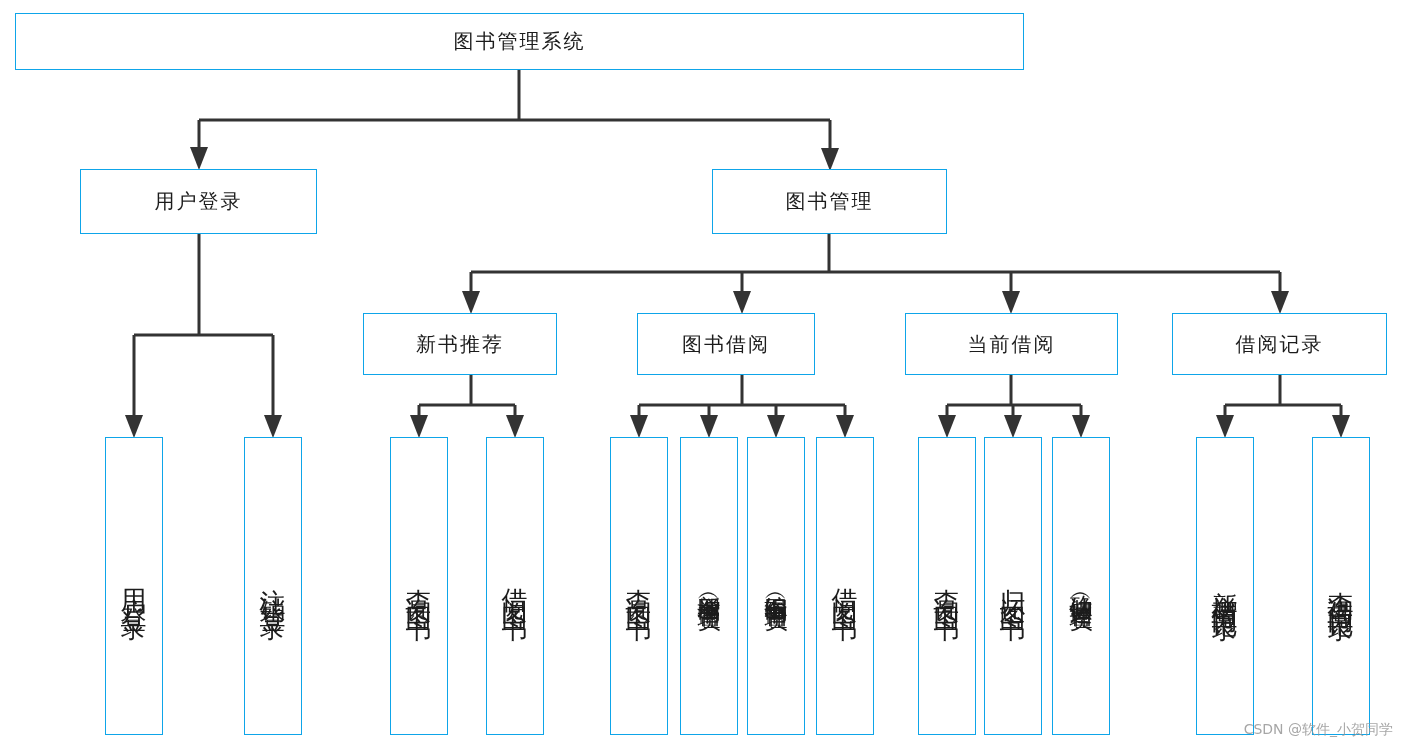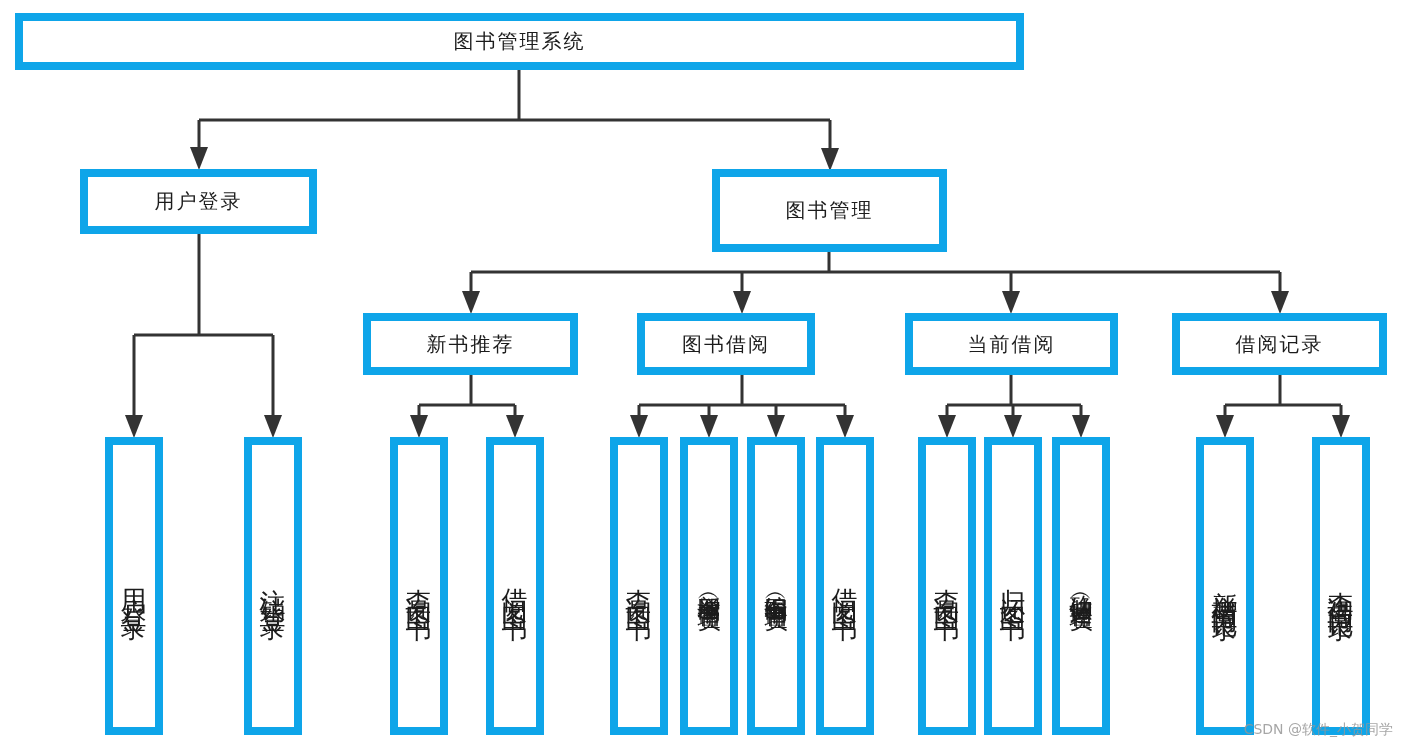--- a/index.html
+++ b/index.html
@@ -16,21 +16,21 @@
     position: absolute;
     left: 0; top: 0;
     width: 1405px;
     height: 747px;
     z-index: 0;
   }
   .box {
     position: absolute;
     box-sizing: border-box;
     background: #ffffff;
-    border: 8px solid #0ea5e9;
+    border: 1px solid #0ea5e9;
     display: flex;
     align-items: center;
     justify-content: center;
     z-index: 1;
   }
   .hlabel {
     font-size: 20px;
     letter-spacing: 2px;
     white-space: nowrap;
   }
@@ -116,25 +116,25 @@
     </g>
   </svg>
 
   <div class="box" style="left:15px; top:13px; width:1009px; height:57px;">
     <span class="root-label">图书管理系统</span>
   </div>
 
   <div class="box" style="left:80px; top:169px; width:237px; height:65px;">
     <span class="hlabel">用户登录</span>
   </div>
-  <div class="box" style="left:712px; top:169px; width:235px; height:83px;text-align:center;">
+  <div class="box" style="left:712px; top:169px; width:235px; height:65px;text-align:center;">
     <span class="hlabel">图书管理</span>
   </div>
 
-  <div class="box" style="left:363px; top:313px; width:215px; height:62px;">
+  <div class="box" style="left:363px; top:313px; width:194px; height:62px;">
     <span class="hlabel">新书推荐</span>
   </div>
   <div class="box" style="left:637px; top:313px; width:178px; height:62px;">
     <span class="hlabel">图书借阅</span>
   </div>
   <div class="box" style="left:1172px; top:313px; width:215px; height:62px;">
     <span class="hlabel">借阅记录</span>
   </div>
   <div class="box" style="left:905px; top:313px; width:213px; height:62px;">
     <span class="hlabel">当前借阅</span>

